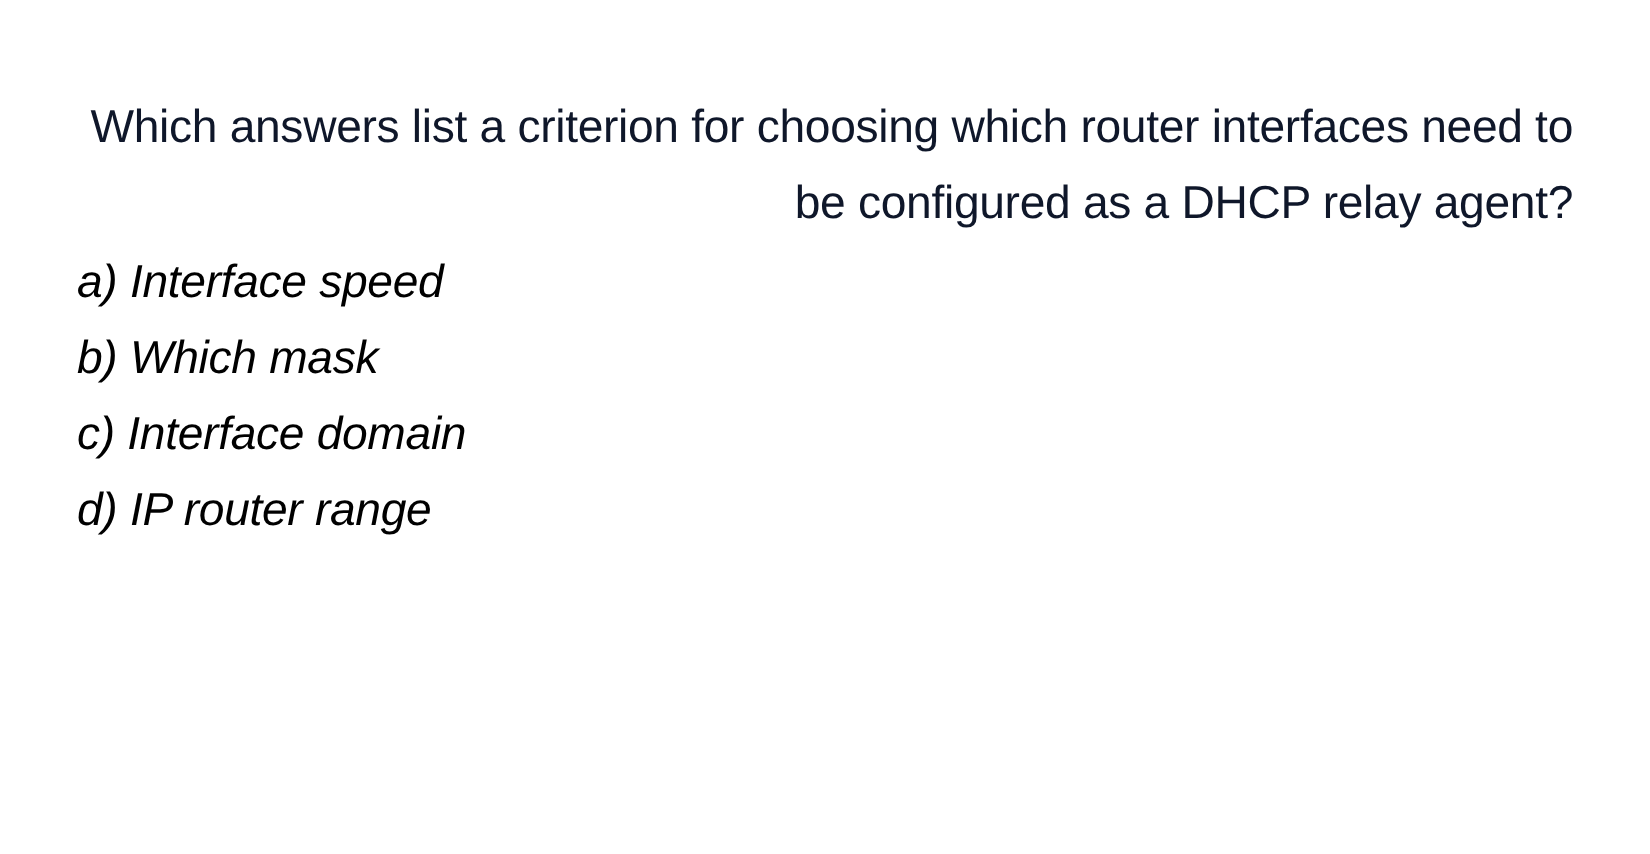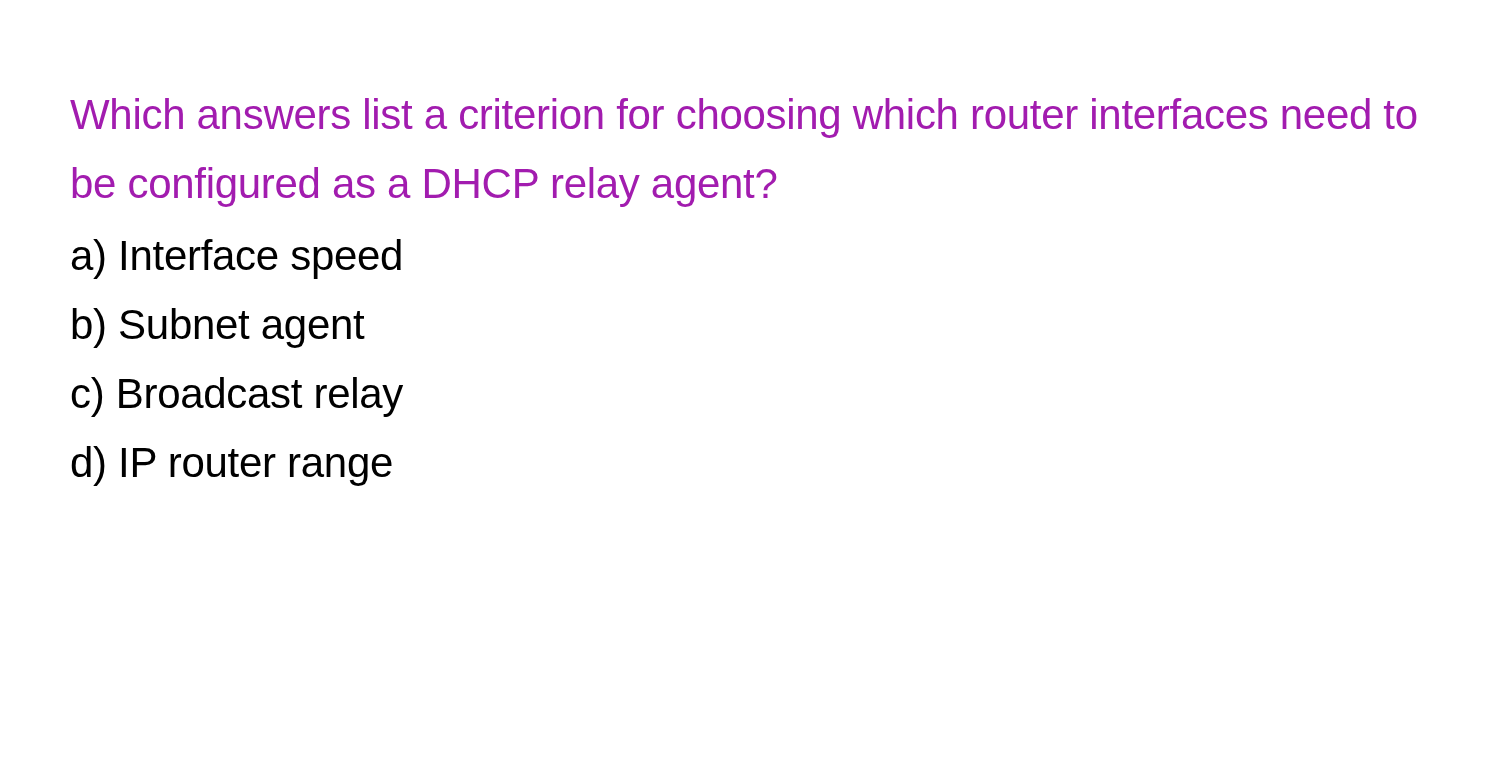--- a/index.html
+++ b/index.html
@@ -10,33 +10,35 @@
     body {
       width: 1500px;
       height: 776px;
       background-color: #ffffff;
       font-family: -apple-system, BlinkMacSystemFont, "Segoe UI", Helvetica, Arial, sans-serif;
       padding: 80px 70px;
     }
     .question-text {
       font-size: 42px;
       line-height: 1.65;
-      color: #a21caf;
+      color: #0f172a;
       font-weight: 400;
       letter-spacing: -0.3px;
+      text-align: right;
     }
     .option {
       font-size: 42px;
       line-height: 1.55;
       color: #000000;
       font-weight: 400;
       letter-spacing: -0.3px;
       margin-top: 4px;
+      font-style: italic;
     }
   </style>
 </head>
 <body>
 
 <div class="question-text">Which answers list a criterion for choosing which router interfaces need to be configured as a DHCP relay agent?</div>
 <div class="option">a) Interface speed</div>
-<div class="option">b) Subnet agent</div>
-<div class="option">c) Broadcast relay</div>
+<div class="option">b) Which mask</div>
+<div class="option">c) Interface domain</div>
 <div class="option">d) IP router range</div>
 
 </body></html>

